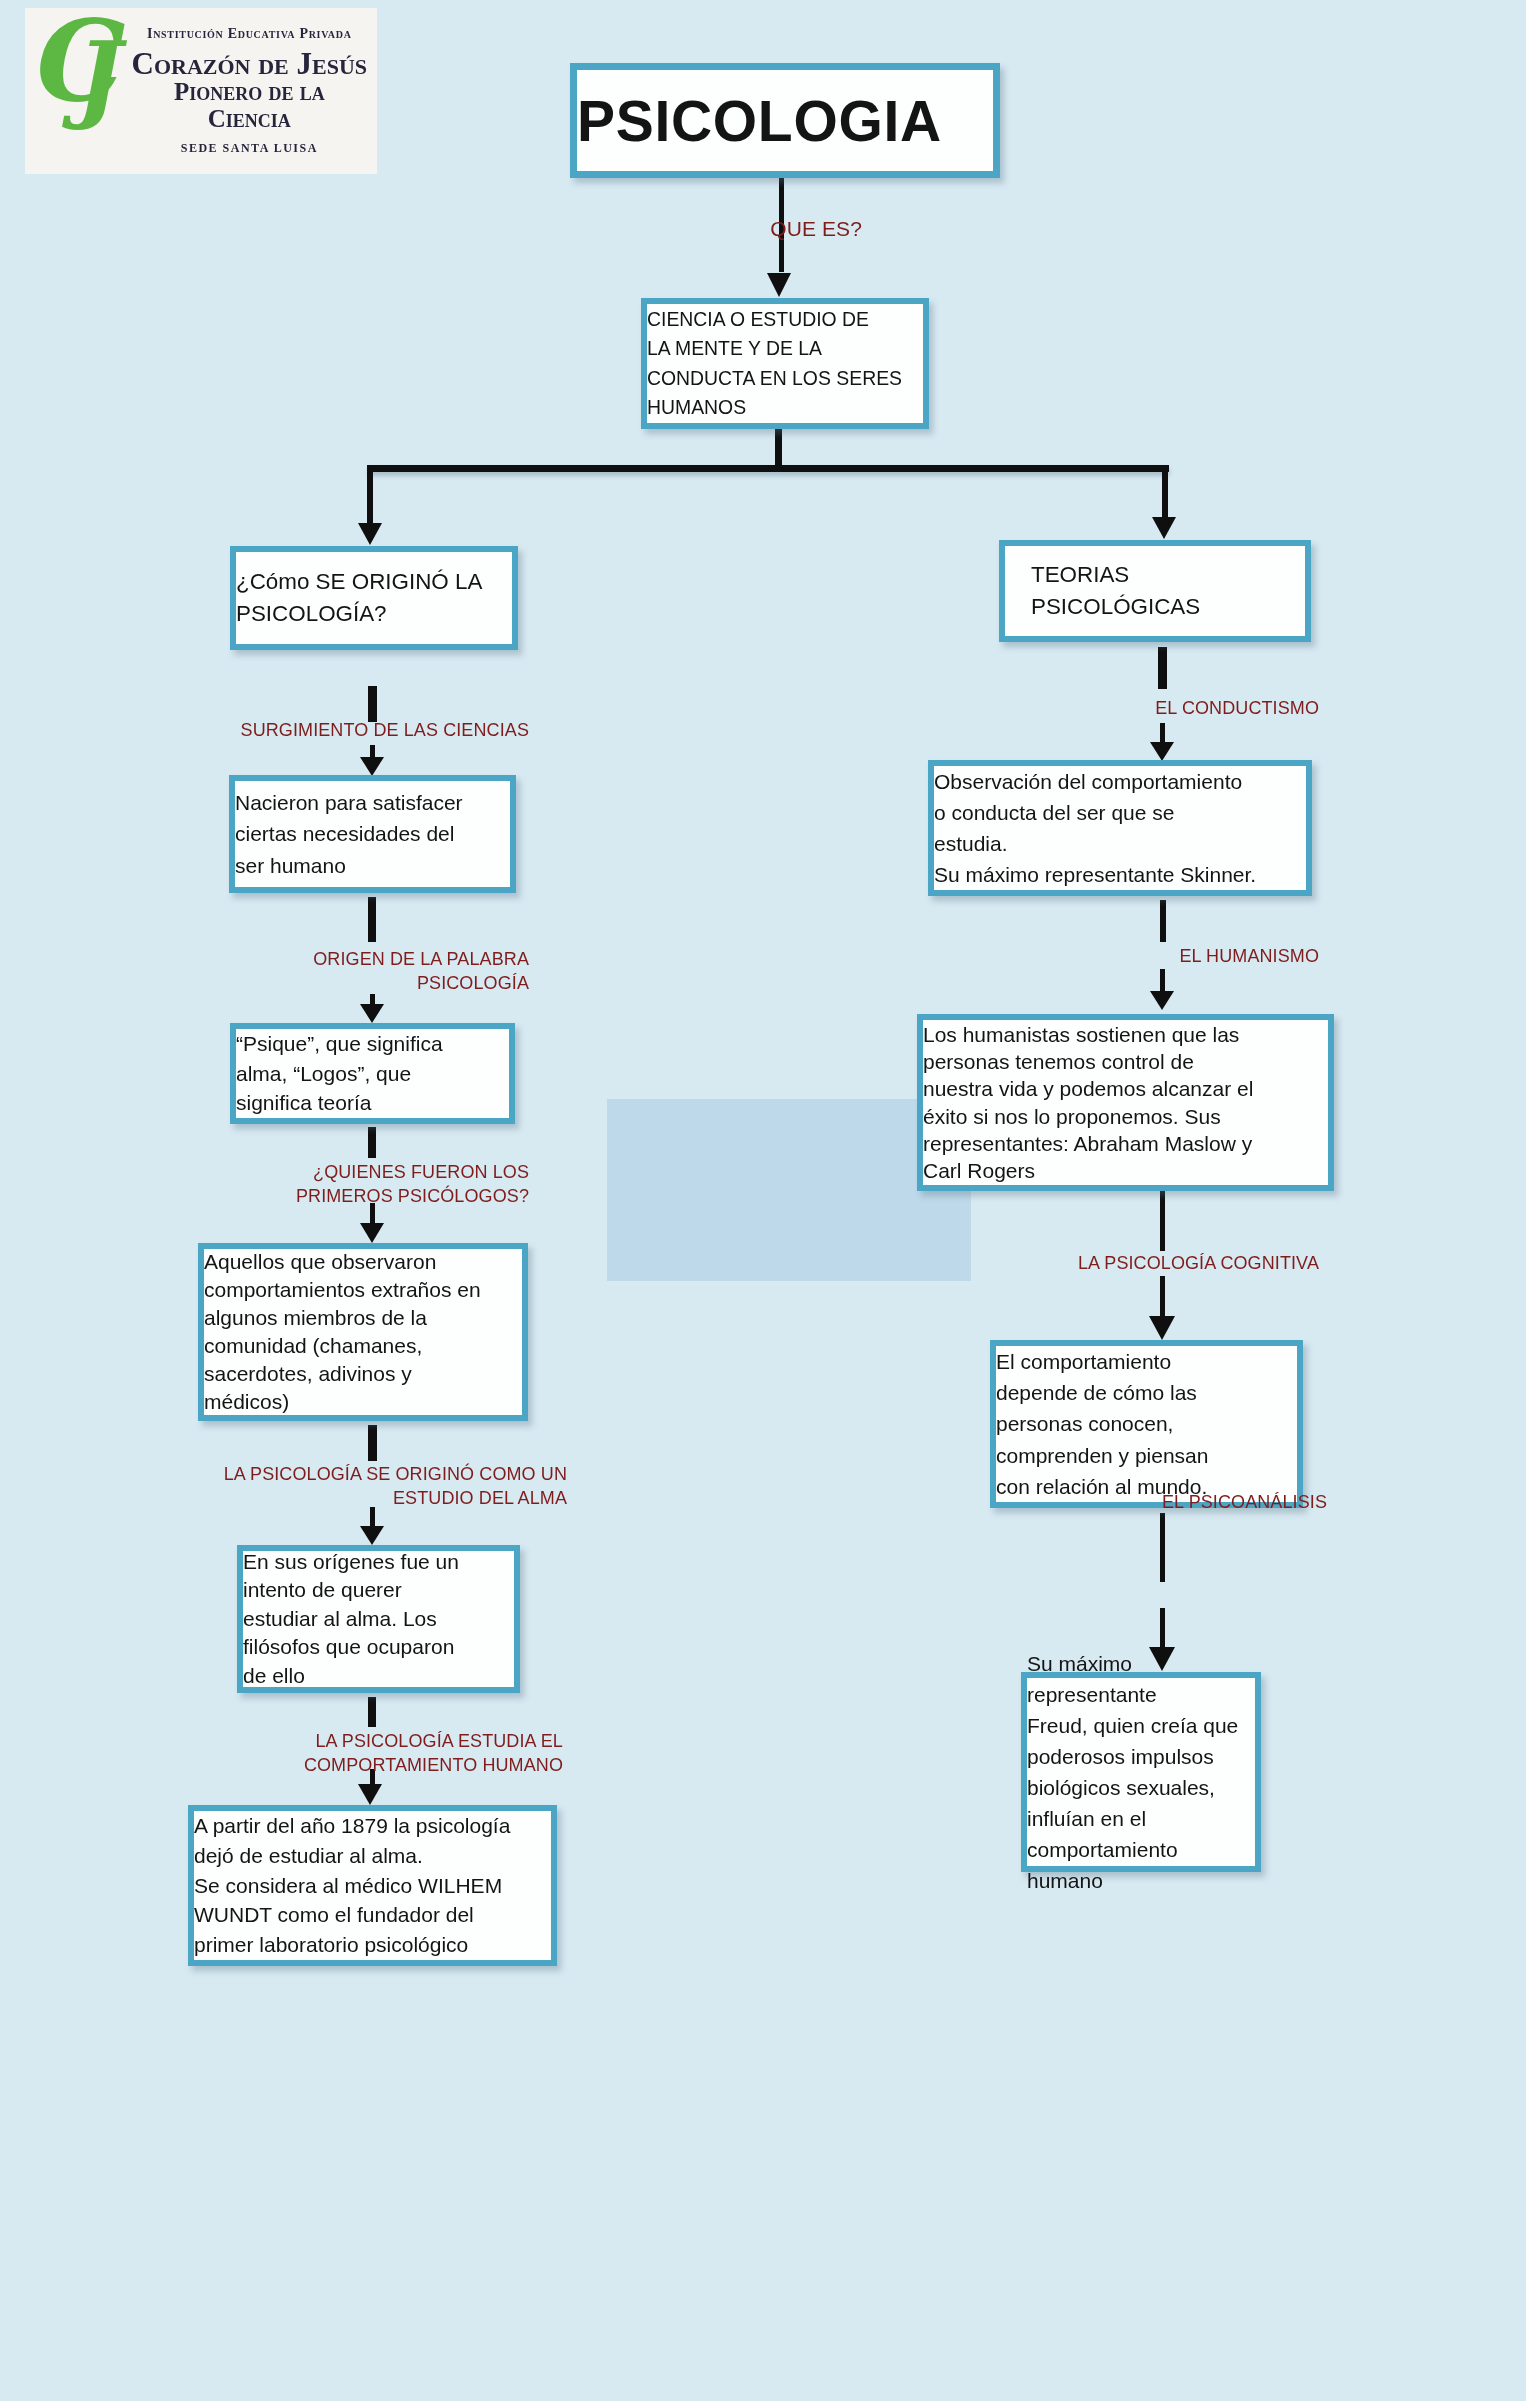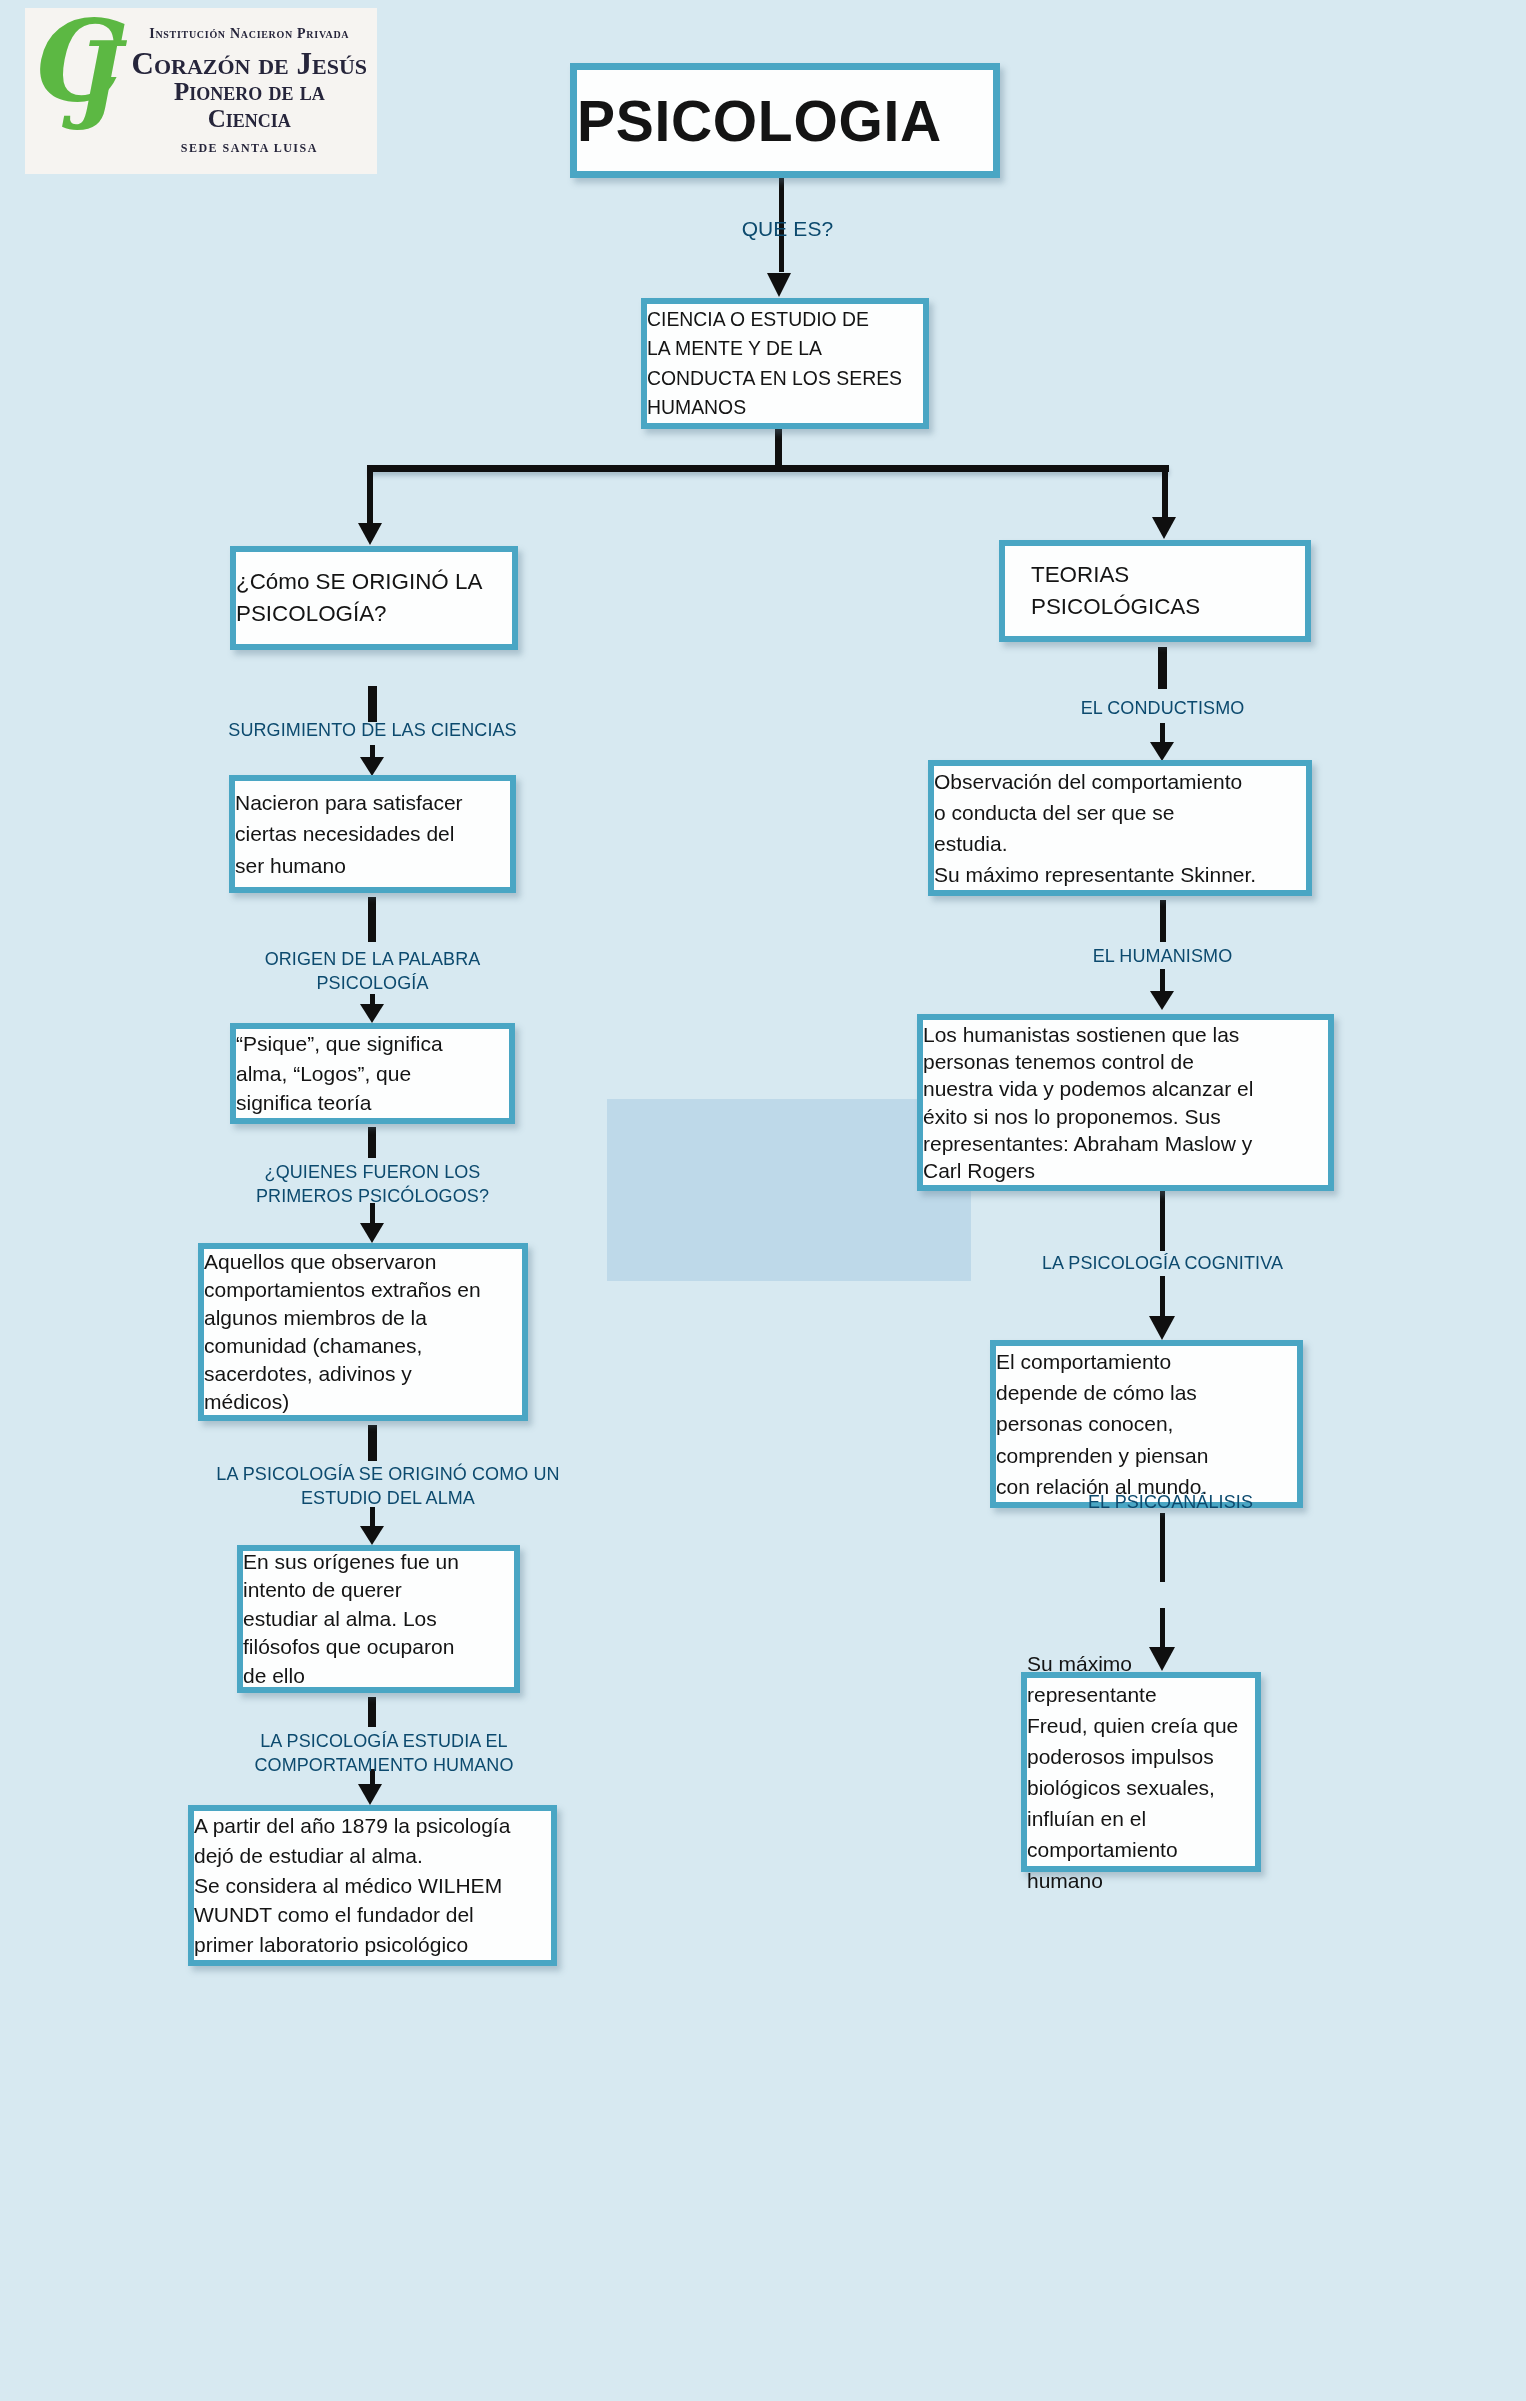--- a/index.html
+++ b/index.html
@@ -12,21 +12,21 @@
 
   .box{
     position:absolute;background:var(--box_bg);border:6px solid var(--accent);
     box-shadow:3.7px 4.5px 6px rgba(90,120,140,.35);
     display:flex;align-items:center;justify-content:center;text-align:left;
     color:var(--ink);box-sizing:border-box;
   }
   .box span{white-space:pre-line;display:block;width:100%;}
 
   .flabel{
-    position:absolute;color:#0c4a6e;text-align:center;font-size:18px;line-height:1.35;
+    position:absolute;color:#7f1d1d;text-align:right;font-size:18px;line-height:1.35;
     white-space:pre-line;letter-spacing:0.1px;
   }
 
   .vline{position:absolute;background:var(--arrow);}
   .hline{position:absolute;background:var(--arrow);box-shadow:0 3.7px 4.5px rgba(90,120,140,.4);}
   .head{position:absolute;width:0;height:0;border-style:solid;
         border-color:var(--arrow) transparent transparent transparent;}
 
   .title-box{border-width:7.5px;font-weight:bold;font-size:57px;letter-spacing:0.7px;}
   .header-box{font-size:22.4px;line-height:1.45;}
@@ -55,21 +55,21 @@
 <body>
 
 <div class="canvas">
 
   <div class="logo z3">
     <div class="monogram">
       <span class="mc">C</span>
       <span class="mj">J</span>
     </div>
     <div class="logo-text">
-      <div class="logo-l1">Institución Nacieron Privada</div>
+      <div class="logo-l1">Institución Educativa Privada</div>
       <div class="logo-name">Corazón de Jesús</div>
       <div class="logo-motto">Pionero de la Ciencia</div>
       <div class="logo-campus">SEDE SANTA LUISA</div>
     </div>
   </div>
 
   <div class="overlay-rect z1" style="left:607px;top:1099px;width:364px;height:182px;"></div>
 
   <div class="box title-box z3" style="left:570px;top:63px;width:430px;height:115px;">
     <span>PSICOLOGIA</span>

